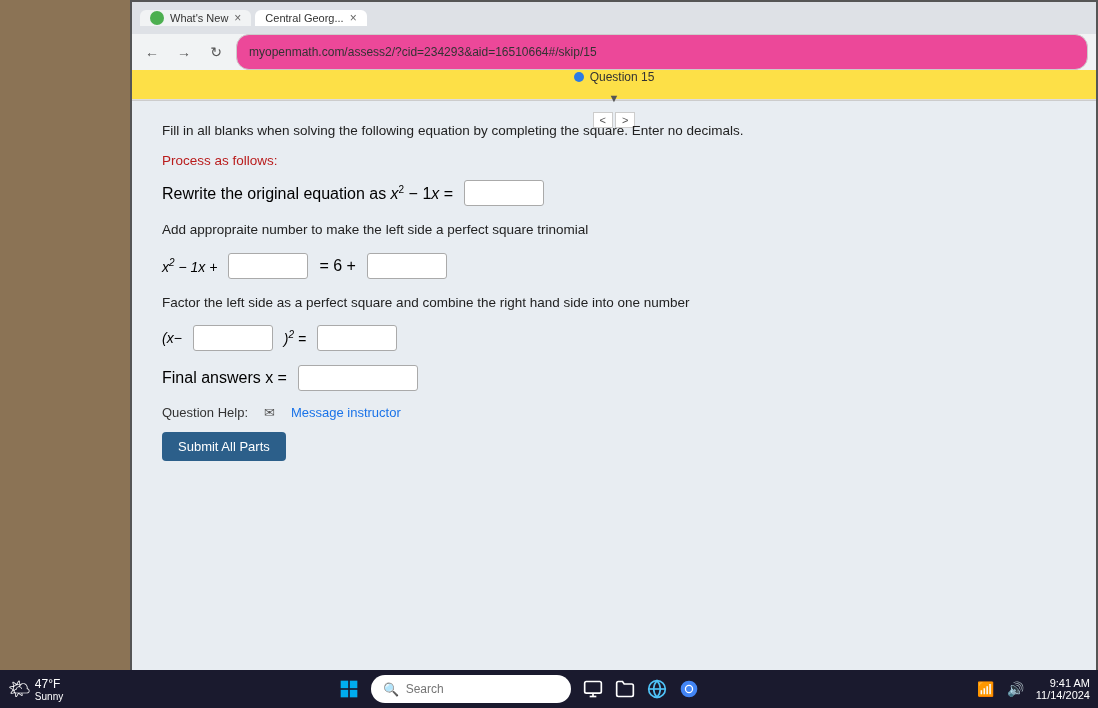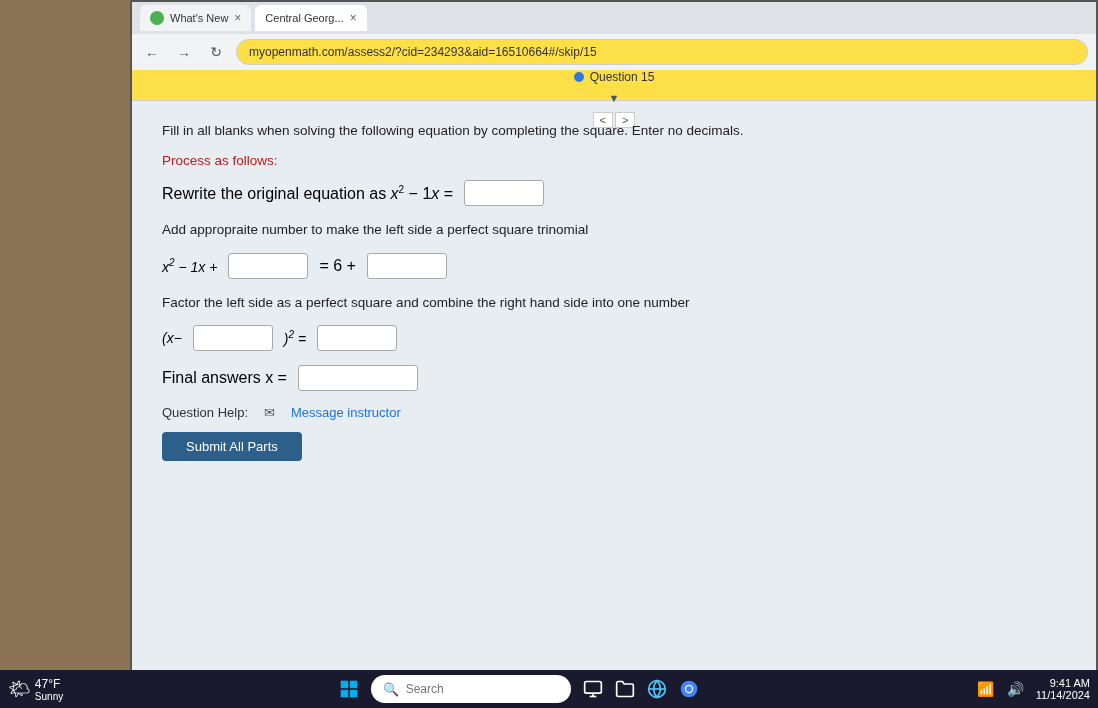--- a/index.html
+++ b/index.html
@@ -37,21 +37,21 @@
       padding: 0 8px;
       gap: 4px;
     }
 
     .tab {
       display: flex;
       align-items: center;
       background: #f1f3f4;
       border-radius: 6px 6px 0 0;
       padding: 0 10px;
-      height: 26px;
+      height: 16px;
       font-size: 11px;
       color: #333;
       gap: 6px;
     }
 
     .tab.active {
       background: #fff;
     }
 
     .tab-close {
@@ -86,26 +86,26 @@
       color: #555;
       display: flex;
       align-items: center;
       justify-content: center;
     }
 
     .nav-btn:disabled { color: #bbb; cursor: default; }
 
     .url-bar {
       flex: 1;
-      height: 26px;
+      height: 36px;
       border: 1px solid #ccc;
       border-radius: 13px;
       padding: 0 12px;
       font-size: 12px;
-      background: #fde047;
+      background: #ec4899;
       color: #333;
     }
 
     
     .bookmark-bar {
       height: 30px;
       background: #fde047;
       border-bottom: 1px solid #ddd;
       display: flex;
       align-items: center;
@@ -212,21 +212,21 @@
 
     .envelope-icon {
       color: #555;
       font-size: 13px;
     }
 
     .submit-btn {
       background: #2c5f8a;
       color: #fff;
       border: none;
-      padding: 7px 24px;
+      padding: 7px 16px;
       font-size: 13px;
       border-radius: 4px;
       cursor: pointer;
     }
 
     
     .taskbar {
       position: absolute;
       bottom: 0;
       left: 0;

